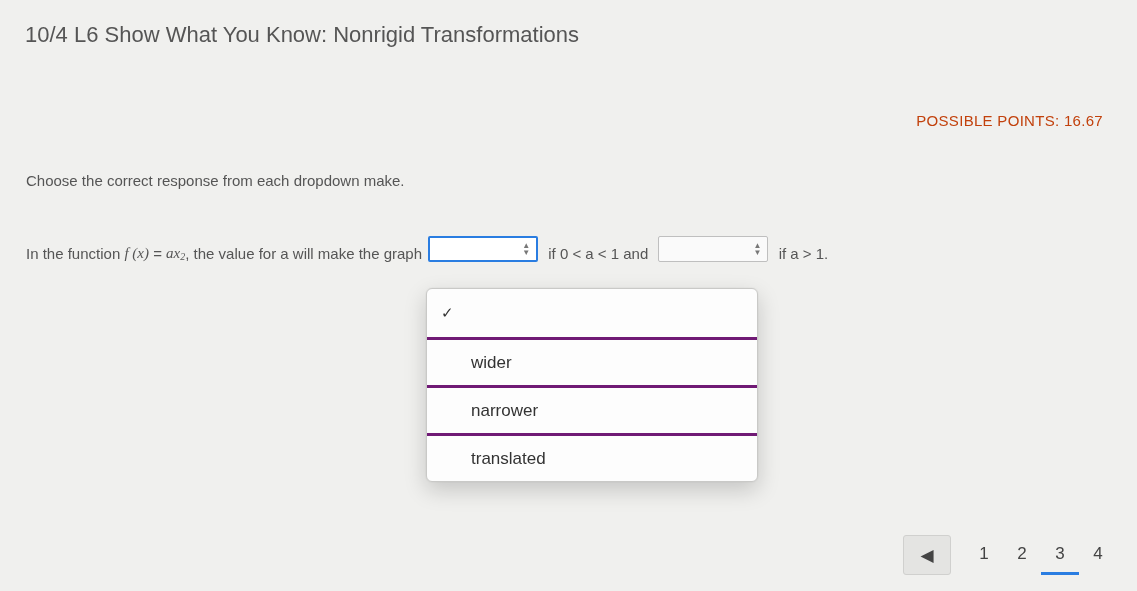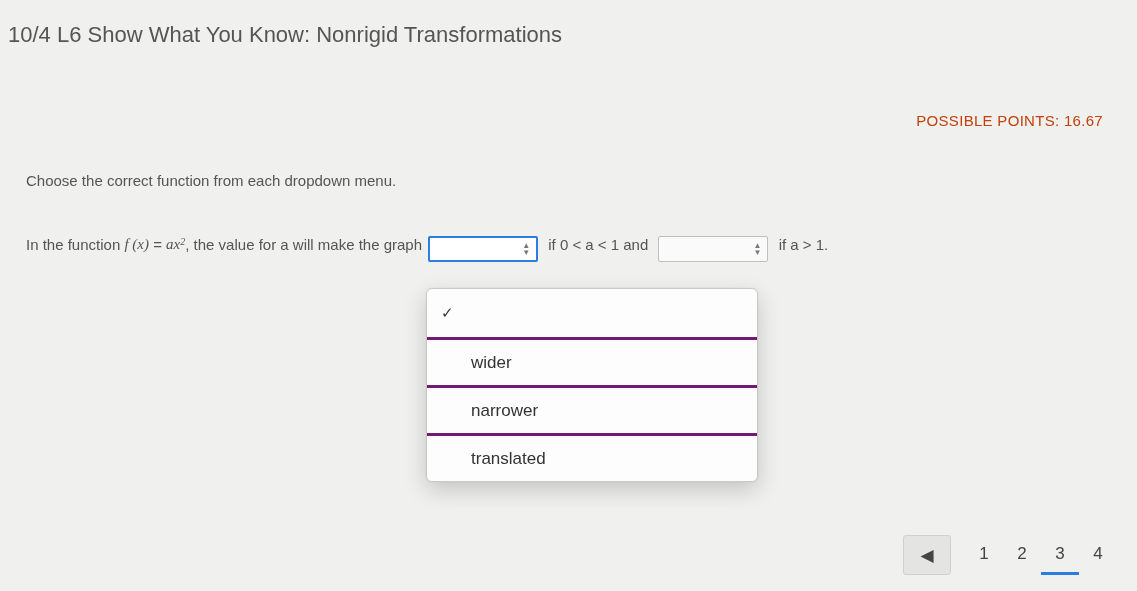--- a/index.html
+++ b/index.html
@@ -10,20 +10,21 @@
     font-family: Arial, Helvetica, sans-serif;
     color: #333;
     position: relative;
     overflow: hidden;
   }
   .page-title {
     font-size: 22px;
     color: #555;
     padding: 22px 0 0 8px;
     font-weight: 400;
+    margin-left: 17px;
   }
   .points {
     position: absolute;
     top: 112px;
     right: 34px;
     font-size: 15px;
     color: #c2410c;
     letter-spacing: 0.3px;
   }
   .instruction {
@@ -33,21 +34,21 @@
     font-size: 15px;
     color: #555;
   }
   .question-line {
     position: absolute;
     top: 236px;
     left: 26px;
     font-size: 15px;
     color: #555;
     display: flex;
-    align-items: flex-start;
+    align-items: flex-end;
     flex-wrap: nowrap;
   }
   .question-line .txt { white-space: pre; }
   .math-i { font-style: italic; font-family: "Times New Roman", serif; }
   .sup { font-size: 10px; vertical-align: super; }
   .dropdown {
     display: inline-flex;
     align-items: center;
     justify-content: flex-end;
     height: 26px;
@@ -132,21 +133,21 @@
 </style>
 </head>
 <body>
 
 <div class="page-title">10/4 L6 Show What You Know: Nonrigid Transformations</div>
 
 <div class="points">
   <span>POSSIBLE POINTS: </span><span>16.67</span>
 </div>
 
-<div class="instruction">Choose the correct function from each dropdown menu.</div>
+<div class="instruction">Choose the correct response from each dropdown make.</div>
 
 <div class="question-line">
   <span class="txt">In the function </span>
   <span class="txt math-i">f (x)</span>
   <span class="txt"> = </span>
   <span class="txt math-i">ax</span>
   <span class="txt math-i sup">2</span>
   <span class="txt">, the value for a will make the graph</span>
 
   <span class="dropdown active">

